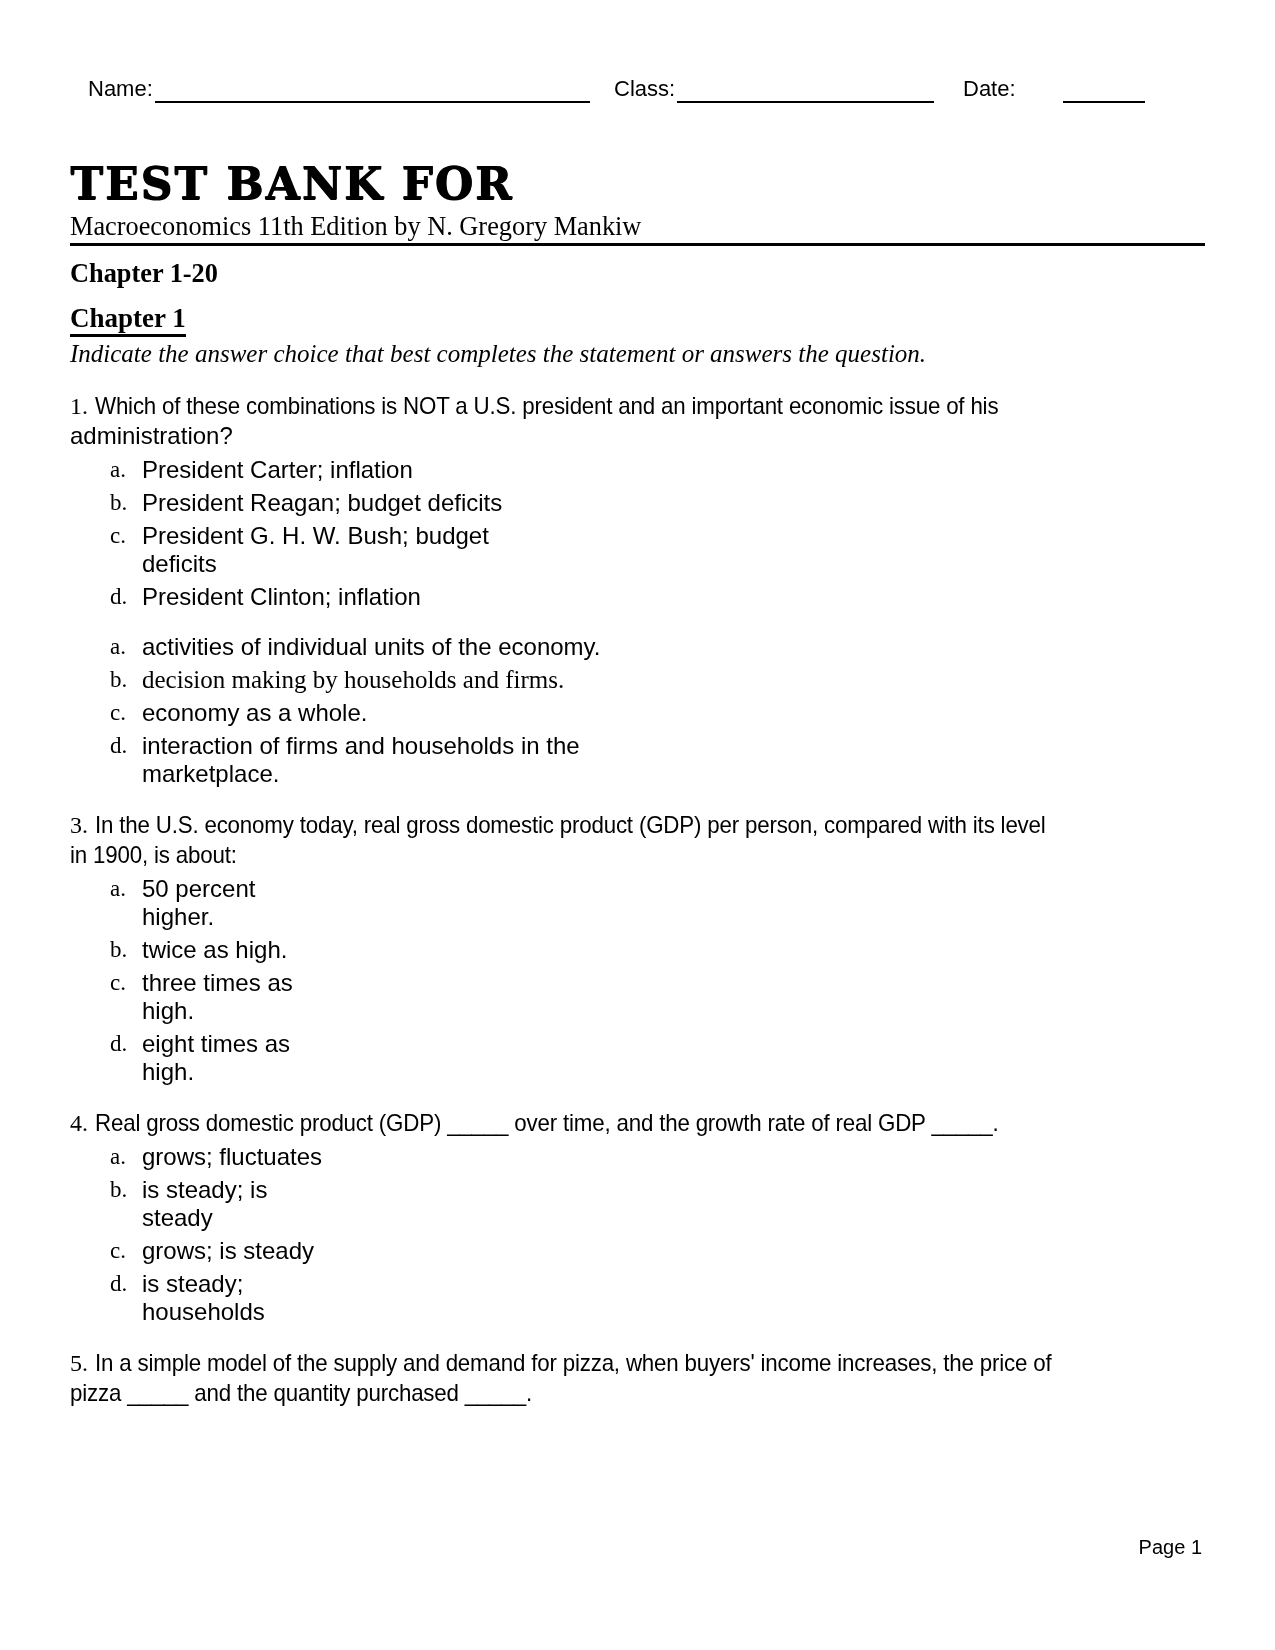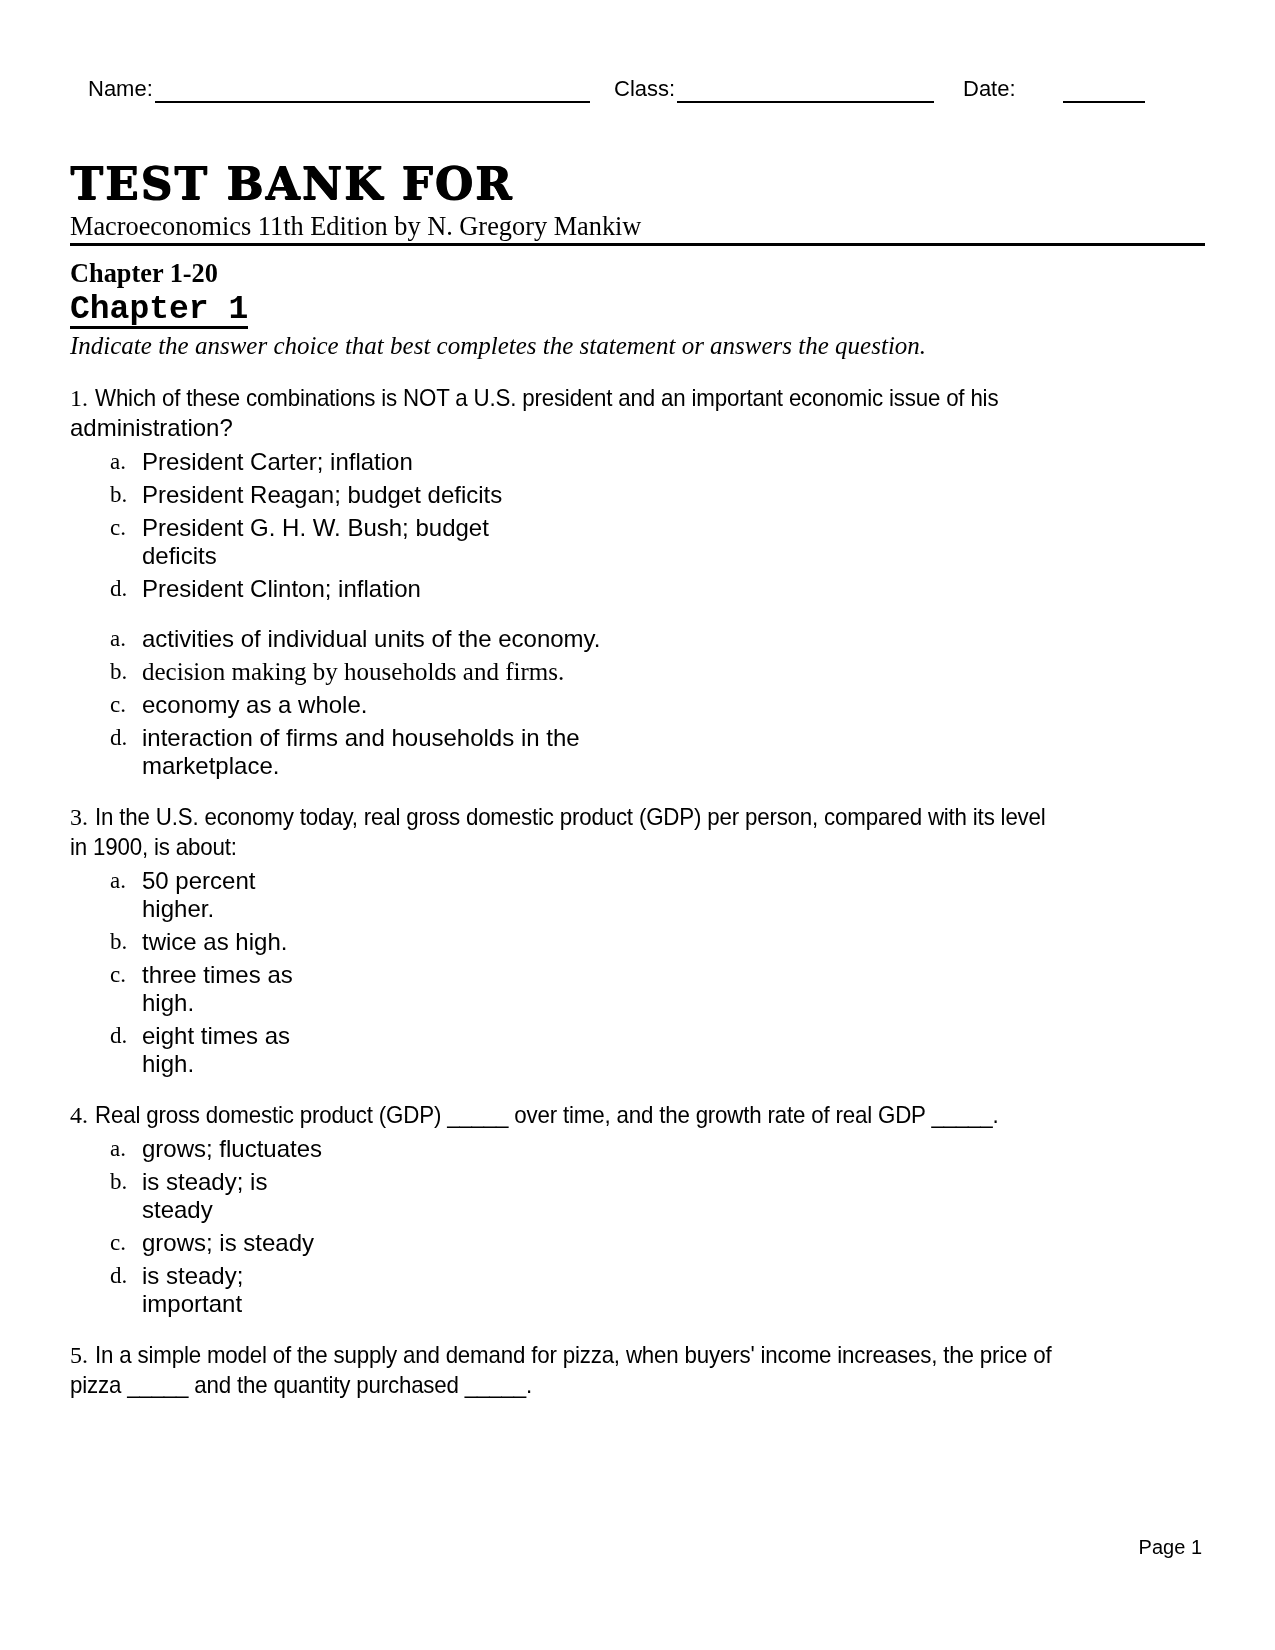--- a/index.html
+++ b/index.html
@@ -47,24 +47,24 @@
   .chapter-range {
     margin-top:13px;
     font-family:"Liberation Serif", serif;
     font-weight:bold;
     font-size:28px;
     line-height:28px;
   }
 
   
   .section-heading {
-    margin-top:8px;
-    font-family:Liberation Mono, monospace;
+    margin-top:16px;
+    font-family:Liberation Serif, serif;
     font-weight:bold;
-    font-size:33px;
+    font-size:27px;
     line-height:30px;
   }
   .section-heading span { display:inline-block; border-bottom:3px solid #000; padding-bottom:1px; }
   .instruction {
     margin-top:2px;
     font-family:"Liberation Serif", serif;
     font-style:italic;
     font-size:25px;
     line-height:30px;
   }
@@ -264,21 +264,21 @@
       <div class="opt">
         <span class="letter">c.</span>
         <span class="otext">
             <span class="oline">grows; is steady</span>
           </span>
       </div>
       <div class="opt">
         <span class="letter">d.</span>
         <span class="otext">
           <span class="oline">is steady;</span>
-          <span class="oline">important</span>
+          <span class="oline">households</span>
         </span>
       </div>
     </div>
   </div>
 
   <div class="question">
     <p class="stem">
       <span class="qnum">5.</span><span class="sline cond">In a simple model of the supply and demand for pizza, when buyers' income increases, the price of</span>
       <span class="sline cond block">pizza _____ and the quantity purchased _____.</span>
     </p>

